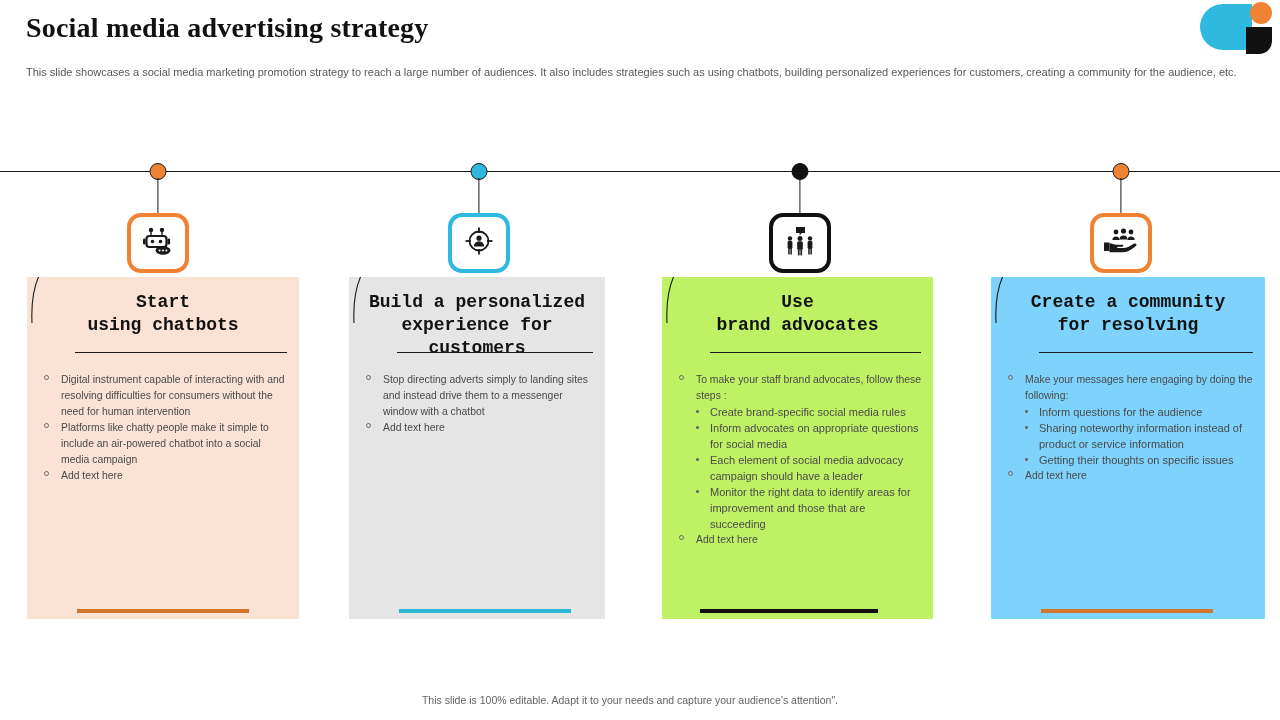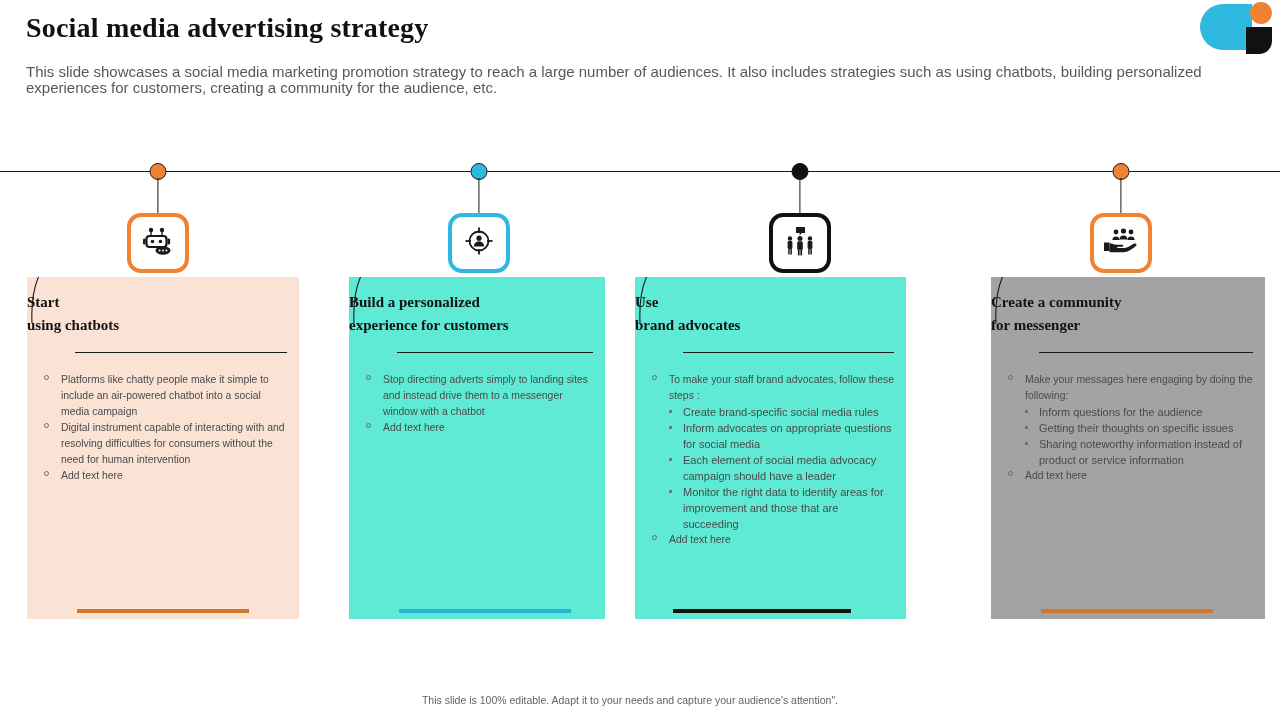--- a/index.html
+++ b/index.html
@@ -56,21 +56,21 @@
     font-size: 28px;
     font-weight: 700;
     color: #111111;
     letter-spacing: 0.2px;
   }
   .page-subtitle {
     position: absolute;
     left: 26px;
     top: 64px;
     width: 1225px;
-    font-size: 15px;
+    font-size: 11px;
     line-height: 16px;
     color: #58585a;
   }
 
   
   .timeline-line {
     position: absolute;
     left: 0;
     top: 171px;
     width: 1280px;
@@ -123,23 +123,23 @@
     position: relative;
     width: 100%;
     height: 100%;
     overflow: hidden;
   }
   .card-title {
     position: absolute;
     left: 0;
     top: 14px;
     width: 100%;
-    text-align: left;
-    font-family: Liberation Serif, serif;
-    font-size: 15px;
+    text-align: center;
+    font-family: Liberation Mono, monospace;
+    font-size: 18px;
     font-weight: 700;
     line-height: 23px;
     color: #121212;
   }
   .card-divider {
     position: absolute;
     left: 48px;
     right: 12px;
     top: 75px;
     height: 1px;
@@ -252,41 +252,41 @@
         <div class="card-inner">
           <div class="arc"><svg width="120" height="110" viewBox="0 0 120 110">
               <path d="M62 2 C 24 4, 10 36, 12 78" fill="none" stroke="#1a1a1a" stroke-width="1.1"></path>
             </svg></div>
           <div class="card-title">
             <div>Start</div>
             <div>using chatbots</div>
           </div>
           <div class="card-divider"></div>
           <div class="card-bullets">
+            <div class="b1"><span class="mk"></span><span>Digital instrument capable of interacting with and resolving difficulties for  consumers without the need for human intervention</span></div>
             <div class="b1"><span class="mk"></span><span>Platforms like chatty people make it simple to include an air-powered chatbot into a social media campaign</span></div>
-            <div class="b1"><span class="mk"></span><span>Digital instrument capable of interacting with and resolving difficulties for  consumers without the need for human intervention</span></div>
             <div class="b1"><span class="mk"></span><span>Add text here</span></div>
           </div>
           <div class="card-bar" style="background: rgb(210, 118, 43); left: 50px; width: 172px;"></div>
         </div>
       </div>
       <div class="node" style="left: 479px; background: rgb(47, 184, 224); border: 1.6px solid rgb(26, 26, 26);"></div>
       <div class="connector" style="left: 479px;"></div>
       <div class="icon-box" style="left: 479px; border-color: rgb(47, 184, 224);">
         <span><svg width="32" height="32" viewBox="0 0 32 32">
             <circle cx="16" cy="16" r="9.5" fill="none" stroke="#1a1a1a" stroke-width="1.8"></circle>
             <line x1="16" y1="2.5" x2="16" y2="8" stroke="#1a1a1a" stroke-width="1.8"></line>
             <line x1="16" y1="24" x2="16" y2="29.5" stroke="#1a1a1a" stroke-width="1.8"></line>
             <line x1="2.5" y1="16" x2="8" y2="16" stroke="#1a1a1a" stroke-width="1.8"></line>
             <line x1="24" y1="16" x2="29.5" y2="16" stroke="#1a1a1a" stroke-width="1.8"></line>
             <circle cx="16" cy="13.2" r="2.6" fill="#1a1a1a"></circle>
             <path d="M10.8 21.5 a5.2 5.2 0 0 1 10.4 0 z" fill="#1a1a1a"></path>
           </svg></span>
       </div>
-      <div class="card" style="left: 349px; width: 256px; background: #5eead4;">
+      <div class="card" style="left: 349px; width: 256px; background: #e5e5e5;">
         <div class="card-inner">
           <div class="arc"><svg width="120" height="110" viewBox="0 0 120 110">
               <path d="M62 2 C 24 4, 10 36, 12 78" fill="none" stroke="#1a1a1a" stroke-width="1.1"></path>
             </svg></div>
           <div class="card-title">
             <div>Build a personalized</div>
             <div>experience for customers</div>
           </div>
           <div class="card-divider"></div>
           <div class="card-bullets">
@@ -310,21 +310,21 @@
               <rect x="14.2" y="15.2" width="5.6" height="8.5" rx="1.5"></rect>
               <rect x="14.9" y="23.2" width="1.7" height="6.2"></rect>
               <rect x="17.4" y="23.2" width="1.7" height="6.2"></rect>
               <circle cx="27" cy="12.5" r="2.2"></circle>
               <rect x="24.6" y="15" width="4.8" height="8" rx="1.4"></rect>
               <rect x="25.2" y="22.5" width="1.5" height="6"></rect>
               <rect x="27.4" y="22.5" width="1.5" height="6"></rect>
             </g>
           </svg></span>
       </div>
-      <div class="card" style="left: 635px; width: 271px; background: #5eead4;">
+      <div class="card" style="left: 662px; width: 271px; background: #bef264;">
         <div class="card-inner">
           <div class="arc"><svg width="120" height="110" viewBox="0 0 120 110">
               <path d="M62 2 C 24 4, 10 36, 12 78" fill="none" stroke="#1a1a1a" stroke-width="1.1"></path>
             </svg></div>
           <div class="card-title">
             <div>Use</div>
             <div>brand advocates</div>
           </div>
           <div class="card-divider"></div>
           <div class="card-bullets">
@@ -349,36 +349,36 @@
               <path d="M9.4 13 a3.6 3.6 0 0 1 7.2 0 z"></path>
               <circle cx="20.5" cy="4" r="2.6"></circle>
               <path d="M16.6 12.5 a3.9 3.9 0 0 1 7.8 0 z"></path>
               <circle cx="28" cy="5" r="2.4"></circle>
               <path d="M24.4 13 a3.6 3.6 0 0 1 7.2 0 z"></path>
               <path d="M1 15.5 h5.5 v8.5 H1 z"></path>
               <path d="M6.5 16.2 c2.6 0 4.4 1.6 6.6 1.6 h6.3 c1.2 0 1.2 1.9 0 1.9 h-4.6 c-.9 0-.9 1.2 0 1.2 h6.5 c3.3 0 6.5-2.6 9.6-4.2 2.2-1.1 3.6 1 1.9 2.4 -3.6 3 -7.8 6.2 -12.6 6.2 H6.5 z"></path>
             </g>
           </svg></span>
       </div>
-      <div class="card" style="left: 991px; width: 274px; background: #a3a3a3;">
+      <div class="card" style="left: 991px; width: 274px; background: #7dd3fc;">
         <div class="card-inner">
           <div class="arc"><svg width="120" height="110" viewBox="0 0 120 110">
               <path d="M62 2 C 24 4, 10 36, 12 78" fill="none" stroke="#1a1a1a" stroke-width="1.1"></path>
             </svg></div>
           <div class="card-title">
             <div>Create a community</div>
-            <div>for messenger</div>
+            <div>for resolving</div>
           </div>
           <div class="card-divider"></div>
           <div class="card-bullets">
             <div class="b1"><span class="mk"></span><span>Make your messages here engaging by doing the following:</span></div>
             <div class="sub-list">
               <div class="b2"><span class="mk2"></span><span>Inform questions for the audience</span></div>
+              <div class="b2"><span class="mk2"></span><span>Sharing noteworthy  information instead of product  or service  information</span></div>
               <div class="b2"><span class="mk2"></span><span>Getting their thoughts on specific issues</span></div>
-              <div class="b2"><span class="mk2"></span><span>Sharing noteworthy  information instead of product  or service  information</span></div>
             </div>
             <div class="b1"><span class="mk"></span><span>Add text here</span></div>
           </div>
           <div class="card-bar" style="background: rgb(210, 118, 43); left: 50px; width: 172px;"></div>
         </div>
       </div>
     </div>
 
   <div class="footer-note">This slide is 100% editable. Adapt it to your needs and capture your audience's attention".</div>
 </div>

